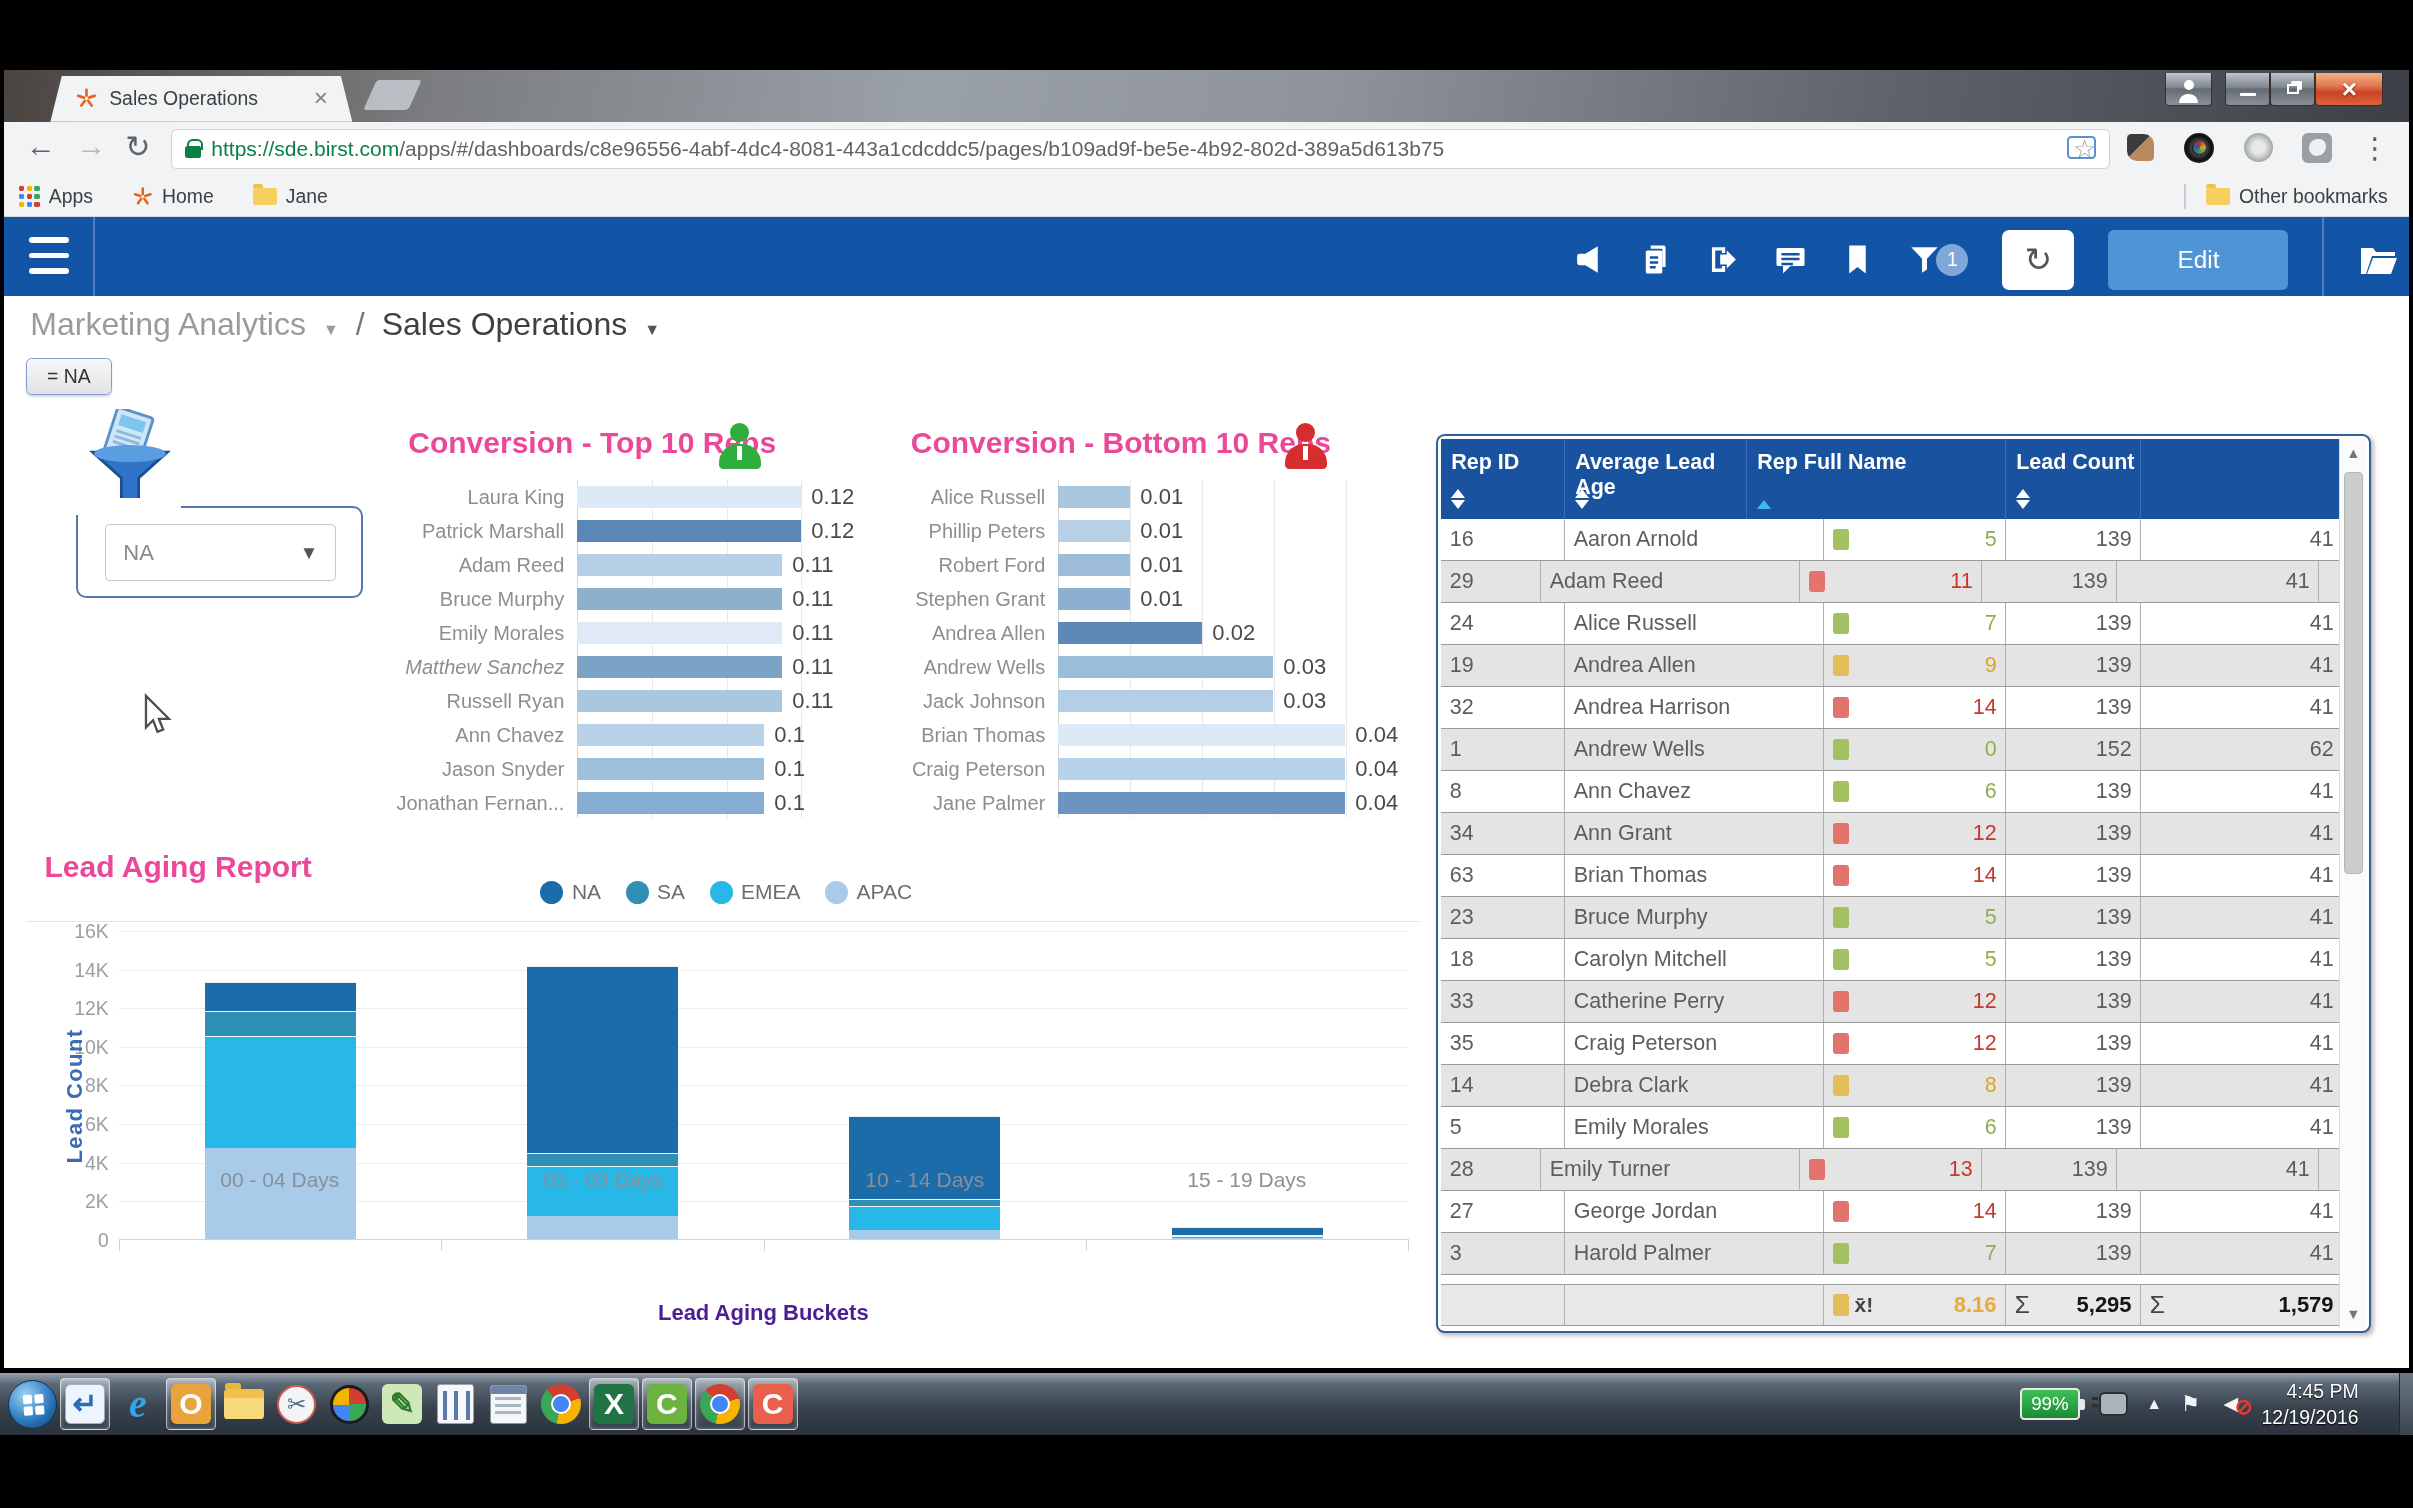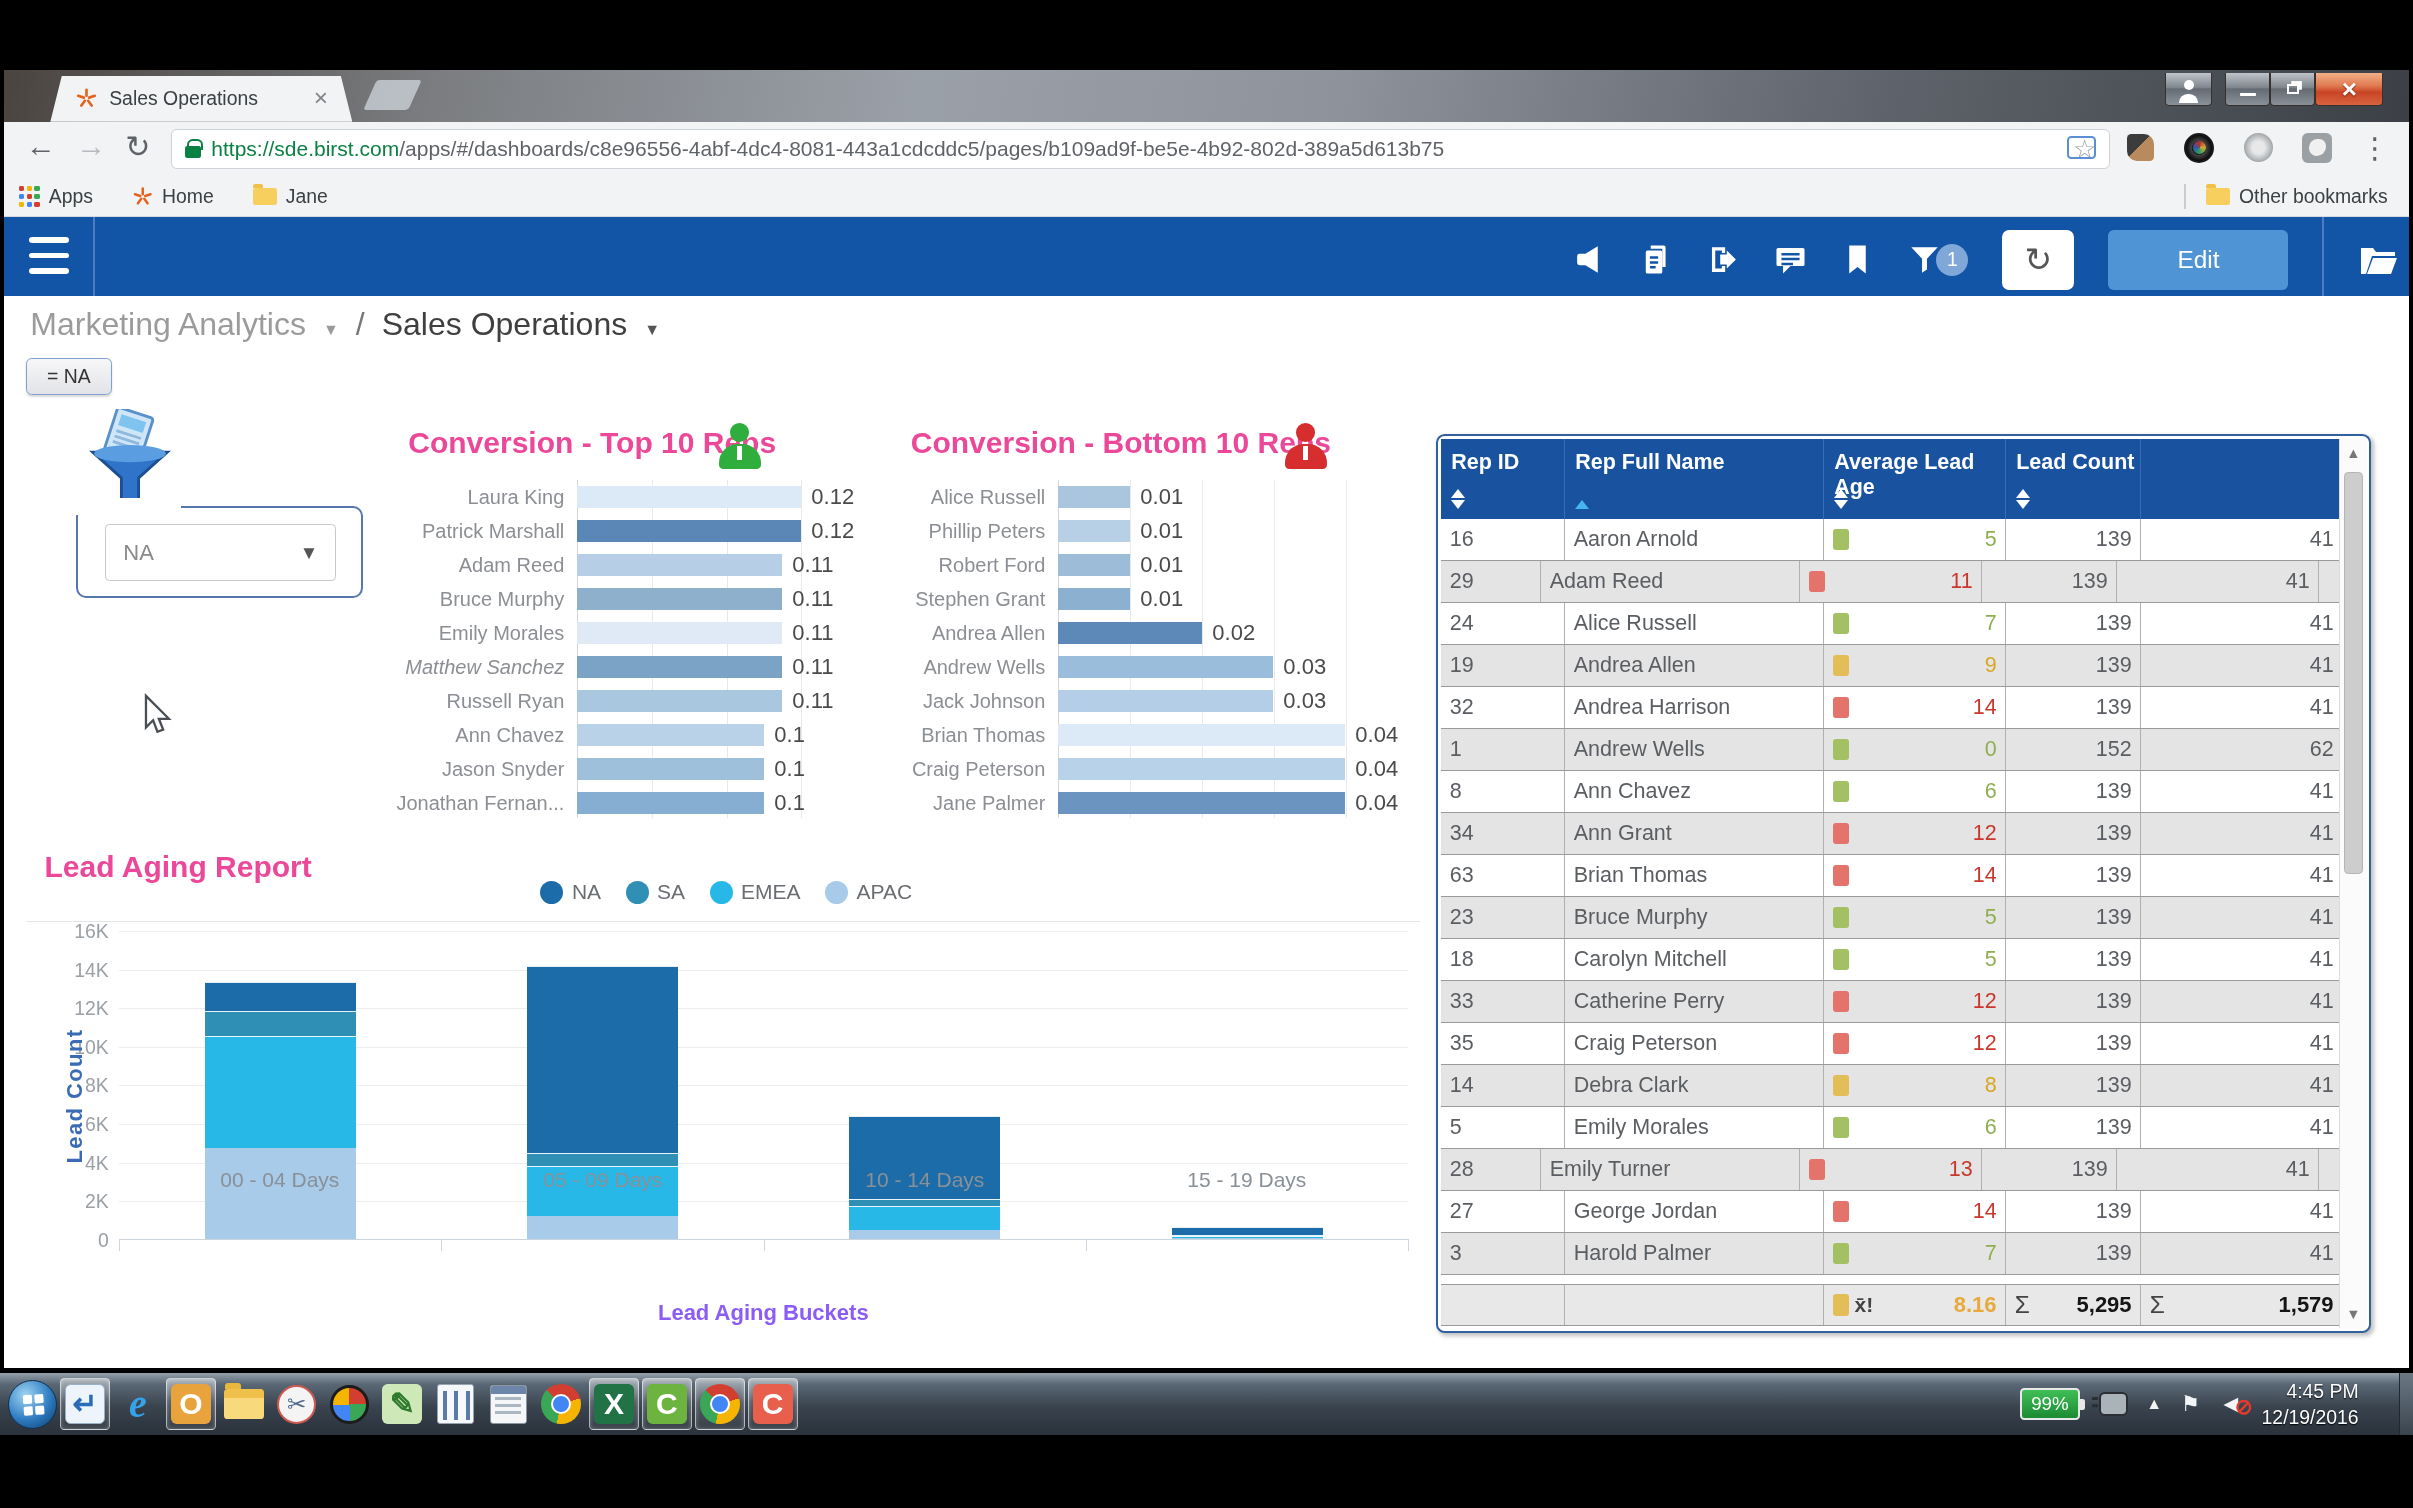--- a/index.html
+++ b/index.html
@@ -110,21 +110,21 @@
   .la-legend .li { display:flex; align-items:center; gap:8.6px; font-size:21px; color:#6a6e72; }
   .la-legend .dot { width:23px; height:23px; border-radius:50%; }
   .la-plot { position:absolute; left:93px; top:85px; width:1289px; height:309px; border-bottom:1.4px solid #ccd5dd; }
   .la-grid { position:absolute; left:0; right:0; height:0.7px; background:#ededed; }
   .la-ytick { position:absolute; right:100%; margin-right:10px; width:50px; text-align:right; font-size:19.4px; color:#9aa0a6; transform:translateY(-50%); }
   .la-bar { position:absolute; bottom:0; width:151px; display:flex; flex-direction:column-reverse; }
   .la-seg { width:100%; }
   .la-seg + .la-seg { border-top:1.4px solid rgba(255,255,255,.9); }
   .la-xtick { position:absolute; top:100%; width:0.7px; height:11.5px; background:#ccd5dd; }
   .la-xlbl { position:absolute; top:322px; text-align:center; font-size:21px; color:#8a9097; width:322px; }
-  .la-xtitle { position:absolute; left:93px; width:1289px; text-align:center; top:454px; font-size:22px; font-weight:bold; color:#8b5cf6; }
+  .la-xtitle { position:absolute; left:93px; width:1289px; text-align:center; top:454px; font-size:22px; font-weight:bold; color:#4c1d95; }
   .la-ytitle { position:absolute; left:-45px; top:237px; transform:rotate(-90deg); transform-origin:center; font-size:22px; font-weight:bold; color:#3a6bb5; letter-spacing:1.4px; width:187px; text-align:center; }
   .la-title { position:absolute; left:18.7px; top:4.3px; }
 
   
   .tbl-wrap { position:absolute; left:1432px; top:138px; width:935px; height:899px; border:2.2px solid #31609f; border-radius:8.6px; background:#fff; overflow:hidden; box-shadow:2.2px 2.9px 4.3px rgba(0,0,0,.25); }
   .tbl-main { position:absolute; left:2.9px; top:2.9px; width:902px; bottom:2.9px; }
   .tbl-header { display:flex; background:#19539f; height:80px; }
   .th { position:relative; color:#fff; font-size:21.5px; font-weight:bold; border-right:1.4px solid #3a6db8; padding:11.5px 0 0 10px; }
   .th .sort { position:absolute; left:10px; bottom:10px; display:flex; flex-direction:column; gap:2.2px; }
   .tri-up { width:0; height:0; border-left:7.2px solid transparent; border-right:7.2px solid transparent; border-bottom:9.3px solid #fff; }
@@ -603,26 +603,26 @@
         <div class="la-xlbl" style="left: 1060px; width: 322px;">15 - 19 Days</div>
       </div>
 
     <div class="tbl-wrap">
       <div class="tbl-main">
         <div class="tbl-header" id="tbl-header">
             <div class="th" style="width: 124px;"><span>Rep ID</span><span class="sort">
                 <span class="tri-up"></span>
                 <span class="tri-dn"></span>
               </span></div>
-            <div class="th" style="width: 259px;"><span>Rep Full Name</span><span class="sort">
-                <span class="tri-up tri-asc"></span>
-              </span></div>
             <div class="th" style="width: 182px;"><span>Average Lead Age</span><span class="sort">
                 <span class="tri-up"></span>
                 <span class="tri-dn"></span>
+              </span></div>
+            <div class="th" style="width: 259px;"><span>Rep Full Name</span><span class="sort">
+                <span class="tri-up tri-asc"></span>
               </span></div>
             <div class="th" style="width: 135px;"><span>Lead Count</span><span class="sort">
                 <span class="tri-up"></span>
                 <span class="tri-dn"></span>
               </span></div>
           </div>
         <div id="tbl-body">
             <div class="tr">
               <div class="td " style="width: 124px;">16</div>
               <div class="td " style="width: 259px;">Aaron Arnold</div>

